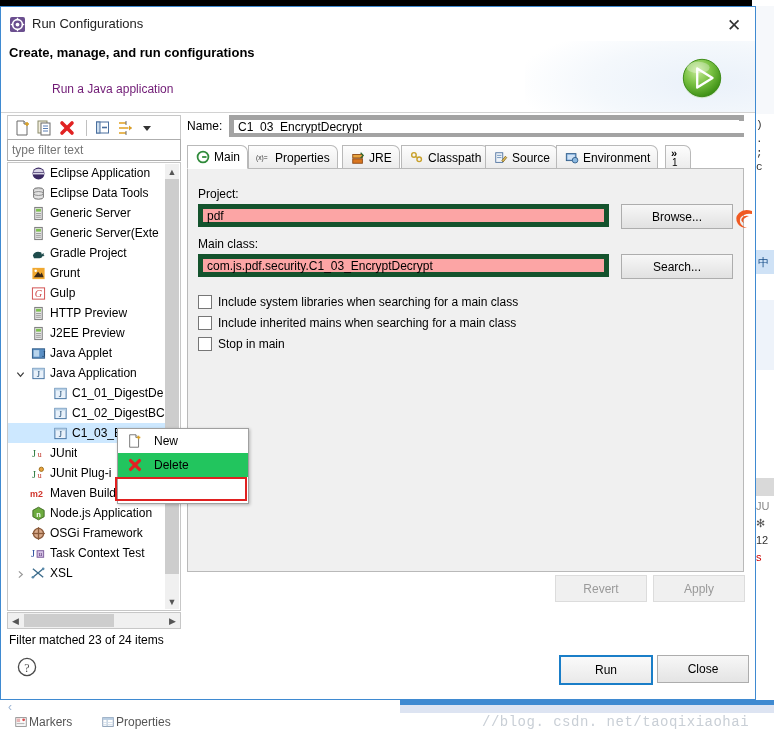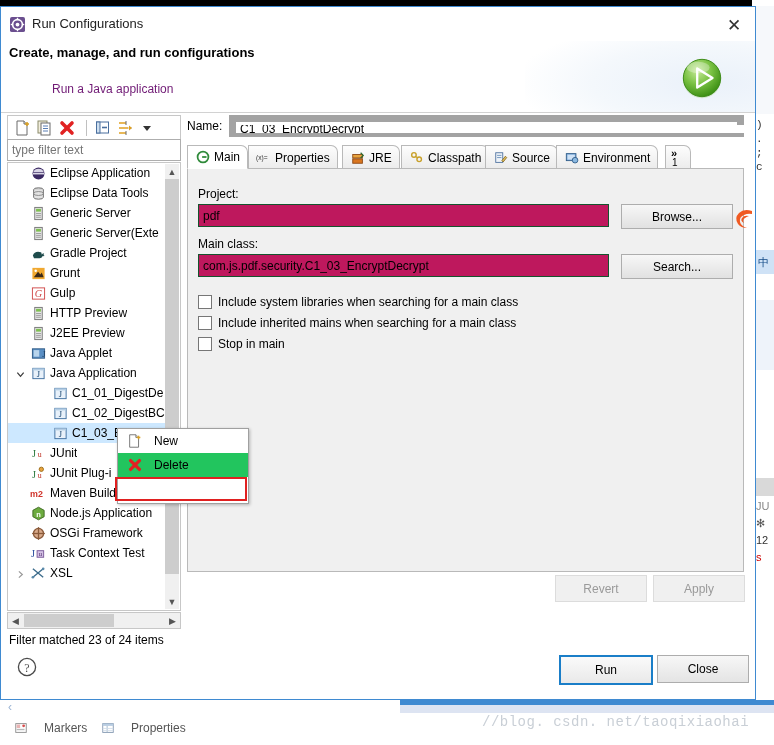--- a/index.html
+++ b/index.html
@@ -31,21 +31,21 @@
   .bg-bot-blueline { position:absolute; left:400px; top:700px; width:374px; height:5px; background:#3f8ad1; }
   .bg-bot-lav { position:absolute; left:400px; top:705px; width:374px; height:8px; background:#dde4f2; }
   .watermark {
      position:absolute; left:482px; top:714px; width:290px; height:24px;
      font-family:"Liberation Mono", monospace; font-size:14px; color:#c9cfd6;
      letter-spacing:0.5px; white-space:nowrap;
   }
 
   
   .viewtabs { position:absolute; left:0px; top:713px; width:400px; height:32px; }
-  .viewtab { position:absolute; top:2px; height:26px; display:flex; align-items:center; gap:16px;
+  .viewtab { position:absolute; top:2px; height:26px; display:flex; align-items:flex-start; gap:1px;
      font-size:12px; color:#555; padding:0 6px; }
   .viewtab.active { background:linear-gradient(#ffffff,#e8eef7); border:1px solid #c8d4e4;
      border-bottom:none; border-radius:3px 3px 0 0; color:#000; font-weight:bold; }
   .vt-close { font-size:11px; color:#444; margin-left:3px; }
   .scrollleft-tip { position:absolute; left:8px; top:700px; font-size:12px; color:#9bb4d4; }
 
   
   .dialog {
     position:absolute; left:0px; top:6px; width:756px; height:694px;
     background:#ffffff; border:1px solid #3f8ad1; box-sizing:border-box;
@@ -102,21 +102,21 @@
      display:flex; align-items:center; justify-content:center; font-size:9px; }
   .hsb .arrow.l { left:0; } .hsb .arrow.r { right:0; }
   .hsb .thumb { position:absolute; left:16px; top:1px; width:90px; height:13px; background:#cdcdcd; }
   .filter-status { position:absolute; left:2px; top:518px; font-size:12px; color:#000; white-space:nowrap; }
 
   
   .rightpanel { position:absolute; left:186px; top:2px; width:560px; height:526px; }
   .namerow { position:relative; height:24px; }
   .namelabel { position:absolute; left:0; top:4px; font-size:12px; color:#000; }
   .nameinput { position:absolute; left:42px; top:0; width:515px; height:22px;
-     border:7px solid #a3a3a3; box-sizing:border-box; background:#fff; }
+     border:5px solid #a3a3a3; box-sizing:border-box; background:#fff; }
   .nameinput input { width:100%; height:100%; border:0; outline:0; padding:0 4px;
      font-family:"Liberation Sans", sans-serif; font-size:12px; color:#000; }
 
   .tabstrip { position:absolute; left:0; top:30px; width:557px; height:24px; }
   .tab { position:absolute; top:0; height:24px; display:flex; align-items:center; gap:4px;
      padding:0 7px; font-size:12px; color:#000; box-sizing:border-box;
      border:1px solid #b9b9b9; border-bottom:none; border-radius:0 7px 0 0;
      background:linear-gradient(#fdfdfd,#ebebeb); cursor:pointer; white-space:nowrap; }
   .tab.active { background:#ffffff; border-bottom:1px solid #ffffff; z-index:3; }
   .tab .tabicon { width:15px; height:15px; display:inline-flex; align-items:center; justify-content:center; }
@@ -124,21 +124,21 @@
      border:1px solid #b9b9b9; border-bottom:none; border-radius:0 7px 0 0;
      background:linear-gradient(#fdfdfd,#ebebeb); }
 
   .tabcontent { position:absolute; left:0; top:53px; width:557px; height:404px;
      border:1px solid #b9b9b9; box-sizing:border-box; background:#f0f0f0; }
 
   .grp { position:absolute; left:10px; right:10px; }
   .grp-label { font-size:12px; color:#000; margin-bottom:3px; }
   .field { position:relative; height:23px; }
   .field .inp { position:absolute; left:0; top:0; right:124px; height:23px;
-     border:1px solid #14532d; background:#be185d; box-sizing:border-box; }
+     border:5px solid #14532d; background:#fca5a5; box-sizing:border-box; }
   .field .inp input { width:100%; height:100%; border:0; outline:0; padding:0 4px;
      font-family:"Liberation Sans", sans-serif; font-size:12px; color:#000; background:transparent; }
   .field .btn { position:absolute; right:0; top:0; width:110px; height:23px;
      border:1px solid #adadad; background:linear-gradient(#f7f7f7,#e1e1e1);
      font-size:12px; color:#000; display:flex; align-items:center; justify-content:center; cursor:pointer; }
 
   .chkrow { display:flex; align-items:center; gap:6px; height:21px; font-size:12px; color:#000; }
   .chkbox { width:12px; height:12px; border:1px solid #767676; background:#fff; flex:0 0 12px; }
 
   

